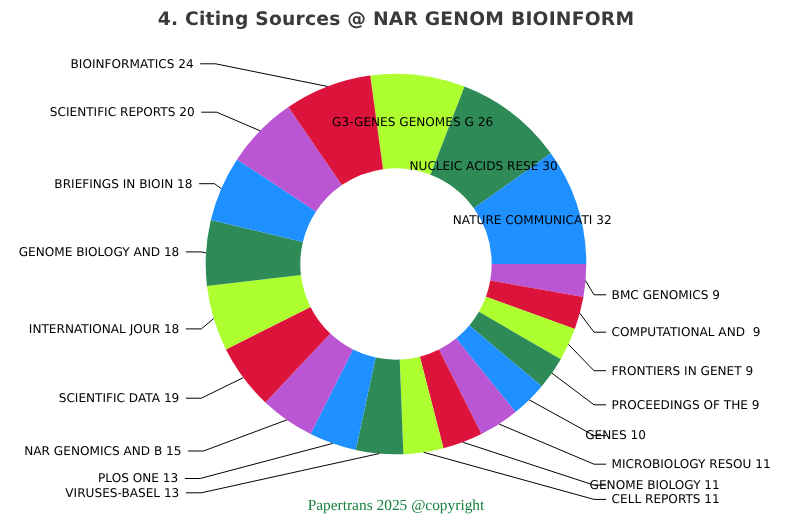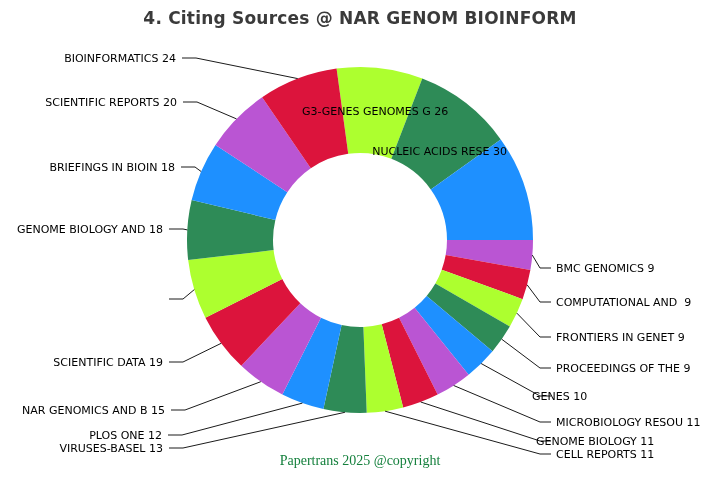--- a/index.html
+++ b/index.html
@@ -93,32 +93,34 @@
       <polyline points="181.0,167.0 195.0,167.0 201.1,171.5" fill="none" stroke="#000000" stroke-width="0.9"></polyline>
       <path d="M 215.46 144.94 A 173 173 0 0 1 262.14 97.34 L 310.79 168.26 A 87 87 0 0 0 287.31 192.20 Z" fill="#BA55D3"></path>
       <polyline points="183.0,102.0 197.0,102.0 236.5,118.9" fill="none" stroke="#000000" stroke-width="0.9"></polyline>
       <path d="M 262.14 97.34 A 173 173 0 0 1 336.58 68.59 L 348.22 153.80 A 87 87 0 0 0 310.79 168.26 Z" fill="#DC143C"></path>
       <polyline points="182.0,58.0 196.0,58.0 297.7,78.6" fill="none" stroke="#000000" stroke-width="0.9"></polyline>
     </svg>
 
   <div id="labels-layer">
       <div class="slice-label inner" style="left: 375.1px; top: 110.9px;">G3-GENES GENOMES G 26</div>
       <div class="slice-label inner" style="left: 439.6px; top: 137.2px; margin-top: 14px;">NUCLEIC ACIDS RESE 30</div>
+      <div class="slice-label inner" style="left: 483.8px; top: 200.3px;">NATURE COMMUNICATI 32</div>
       <div class="slice-label right" style="left: 556px; top: 268px;">BMC GENOMICS 9</div>
       <div class="slice-label right" style="left: 556px; top: 302px;">COMPUTATIONAL AND  9</div>
       <div class="slice-label right" style="left: 556px; top: 337px;">FRONTIERS IN GENET 9</div>
       <div class="slice-label right" style="left: 556px; top: 368px;">PROCEEDINGS OF THE 9</div>
       <div class="slice-label right" style="left: 532px; top: 396px;">GENES 10</div>
       <div class="slice-label right" style="left: 556px; top: 422px;">MICROBIOLOGY RESOU 11</div>
       <div class="slice-label right" style="left: 536px; top: 441px;">GENOME BIOLOGY 11</div>
       <div class="slice-label right" style="left: 556px; top: 454px;">CELL REPORTS 11</div>
       <div class="slice-label left" style="right: 557px; top: 448px;">VIRUSES-BASEL 13</div>
-      <div class="slice-label left" style="right: 558px; top: 435px;">PLOS ONE 12</div>
+      <div class="slice-label left" style="right: 558px; top: 435px;">PLOS ONE 13</div>
       <div class="slice-label left" style="right: 555px; top: 410px;">NAR GENOMICS AND B 15</div>
       <div class="slice-label left" style="right: 557px; top: 362px;">SCIENTIFIC DATA 19</div>
+      <div class="slice-label left" style="right: 557px; top: 299px;">INTERNATIONAL JOUR 18</div>
       <div class="slice-label left" style="right: 557px; top: 229px;">GENOME BIOLOGY AND 18</div>
       <div class="slice-label left" style="right: 545px; top: 167px;">BRIEFINGS IN BIOIN 18</div>
       <div class="slice-label left" style="right: 543px; top: 102px; margin-left: 36px;">SCIENTIFIC REPORTS 20</div>
       <div class="slice-label left" style="right: 544px; top: 58px;">BIOINFORMATICS 24</div>
     </div>
 
   <div class="chart-footer">Papertrans 2025 @copyright</div>
 </div>
 
 </body></html>

